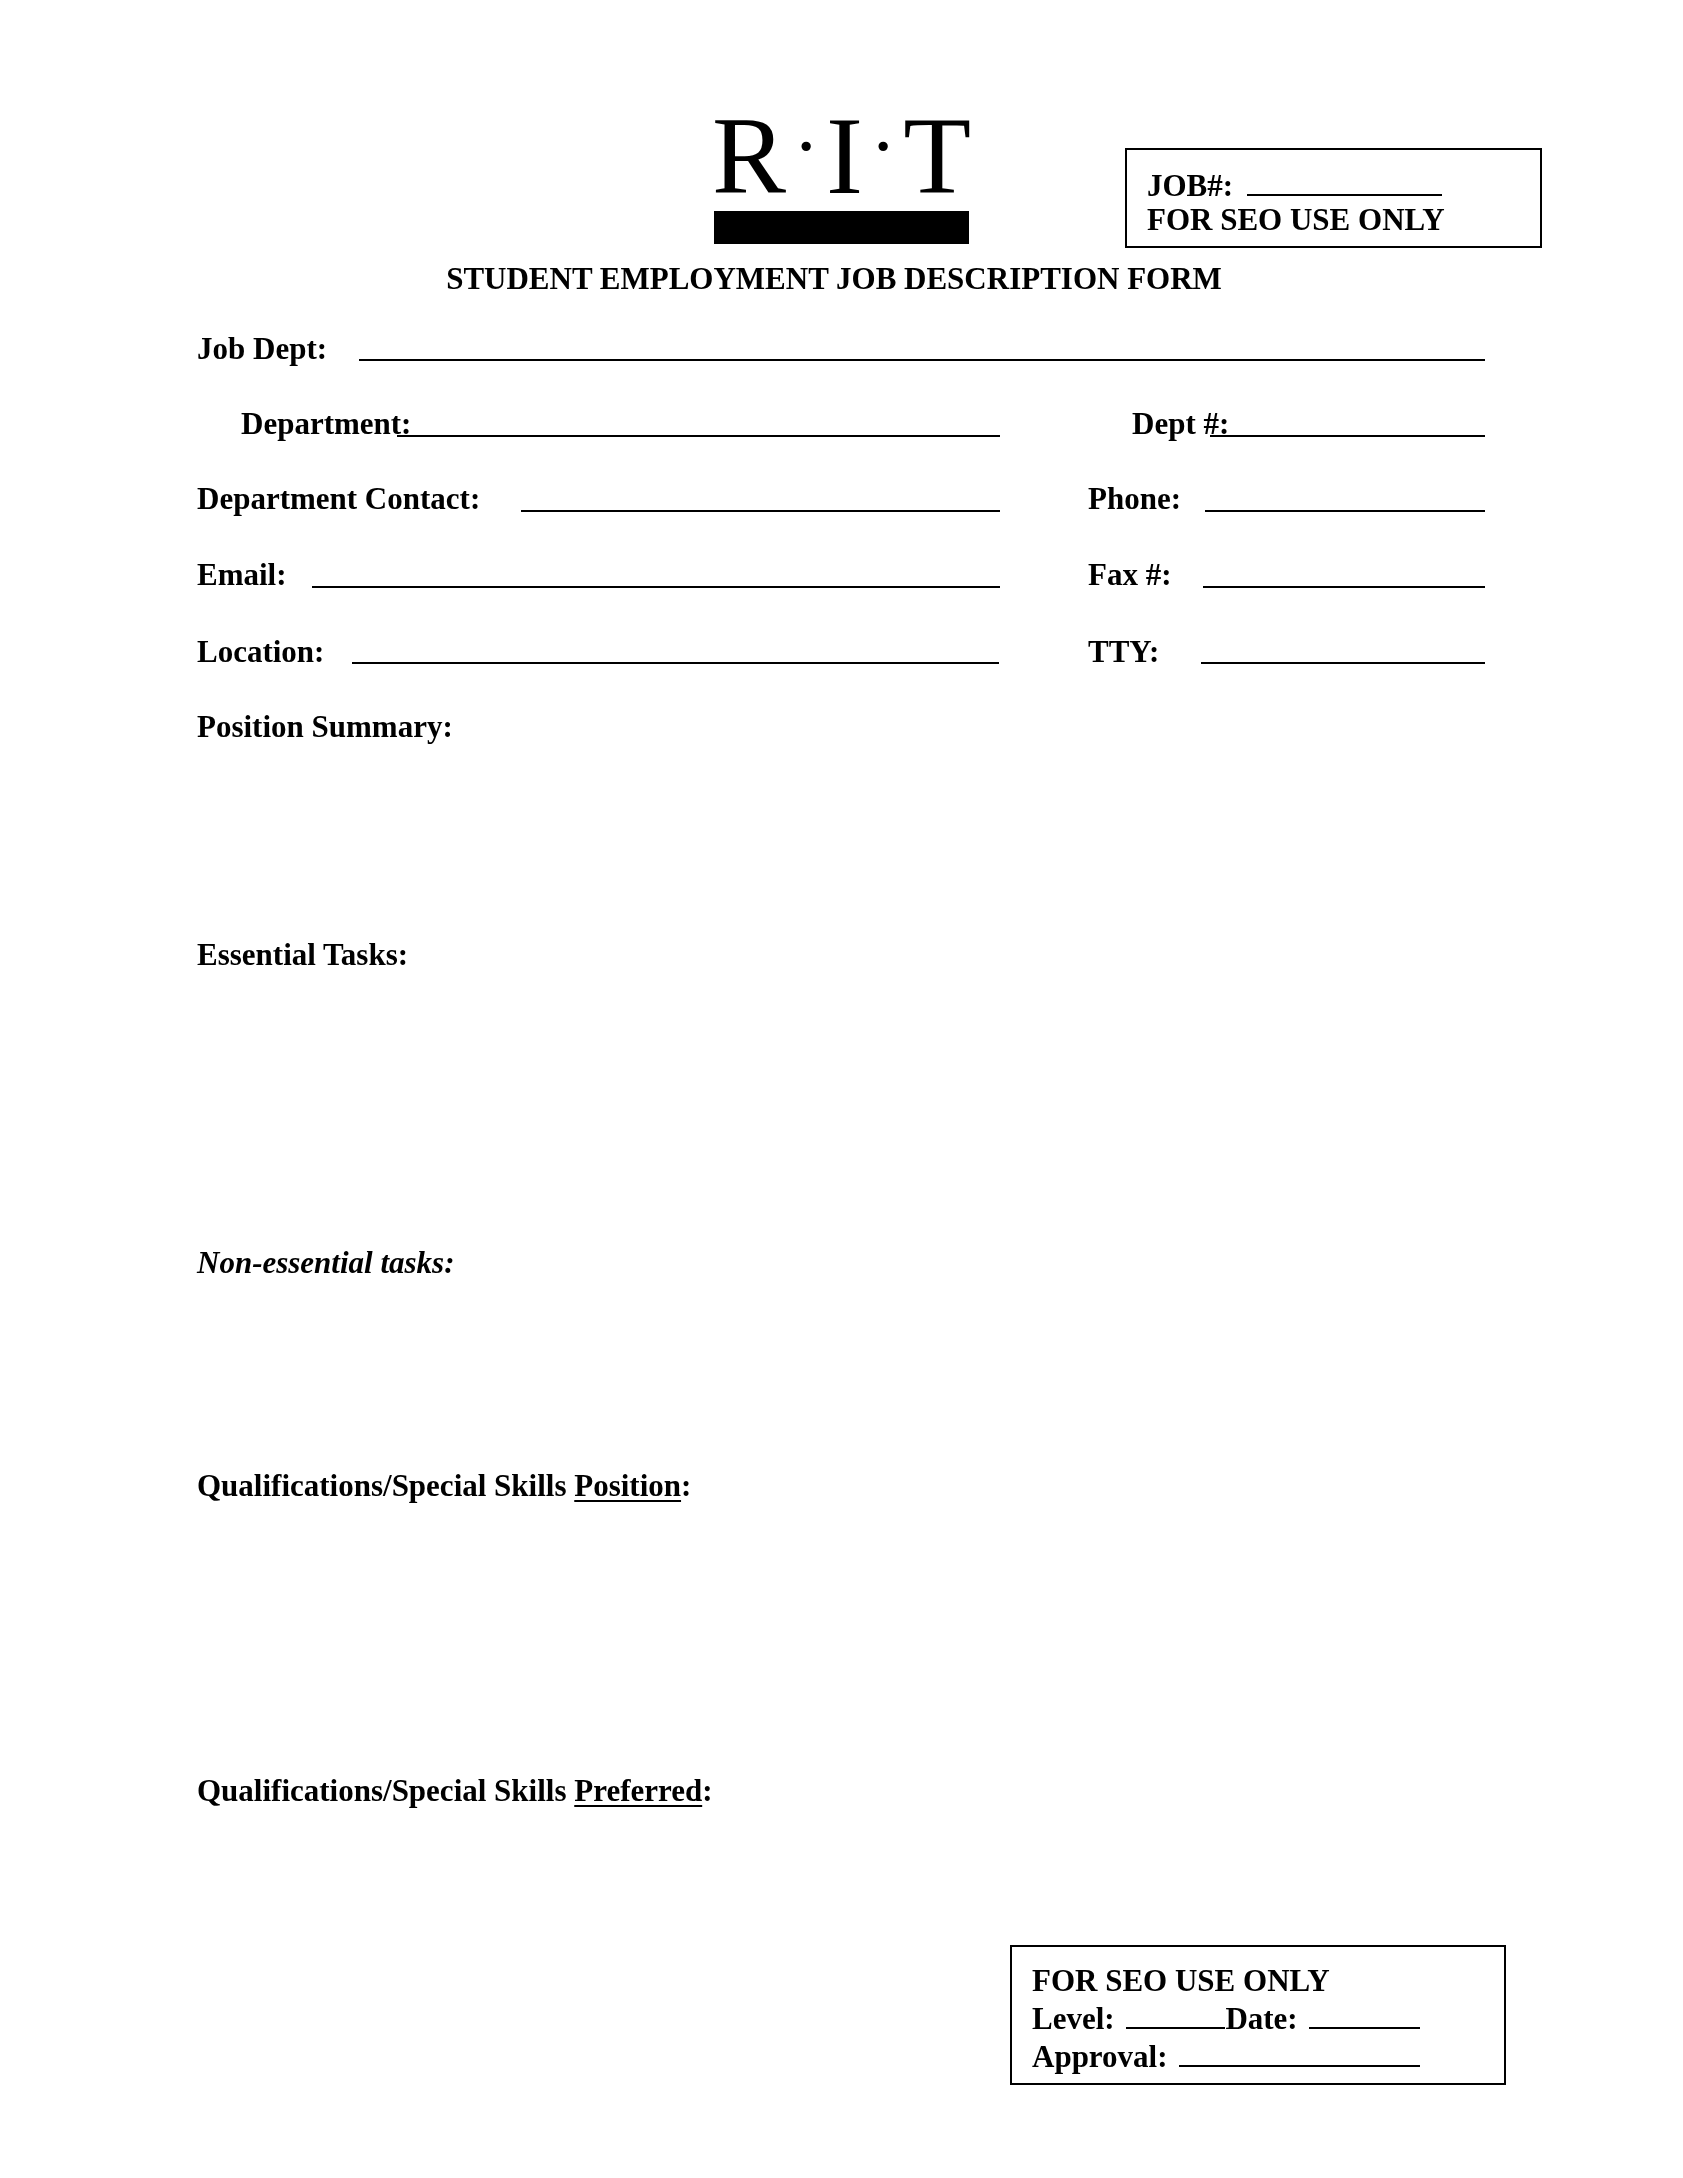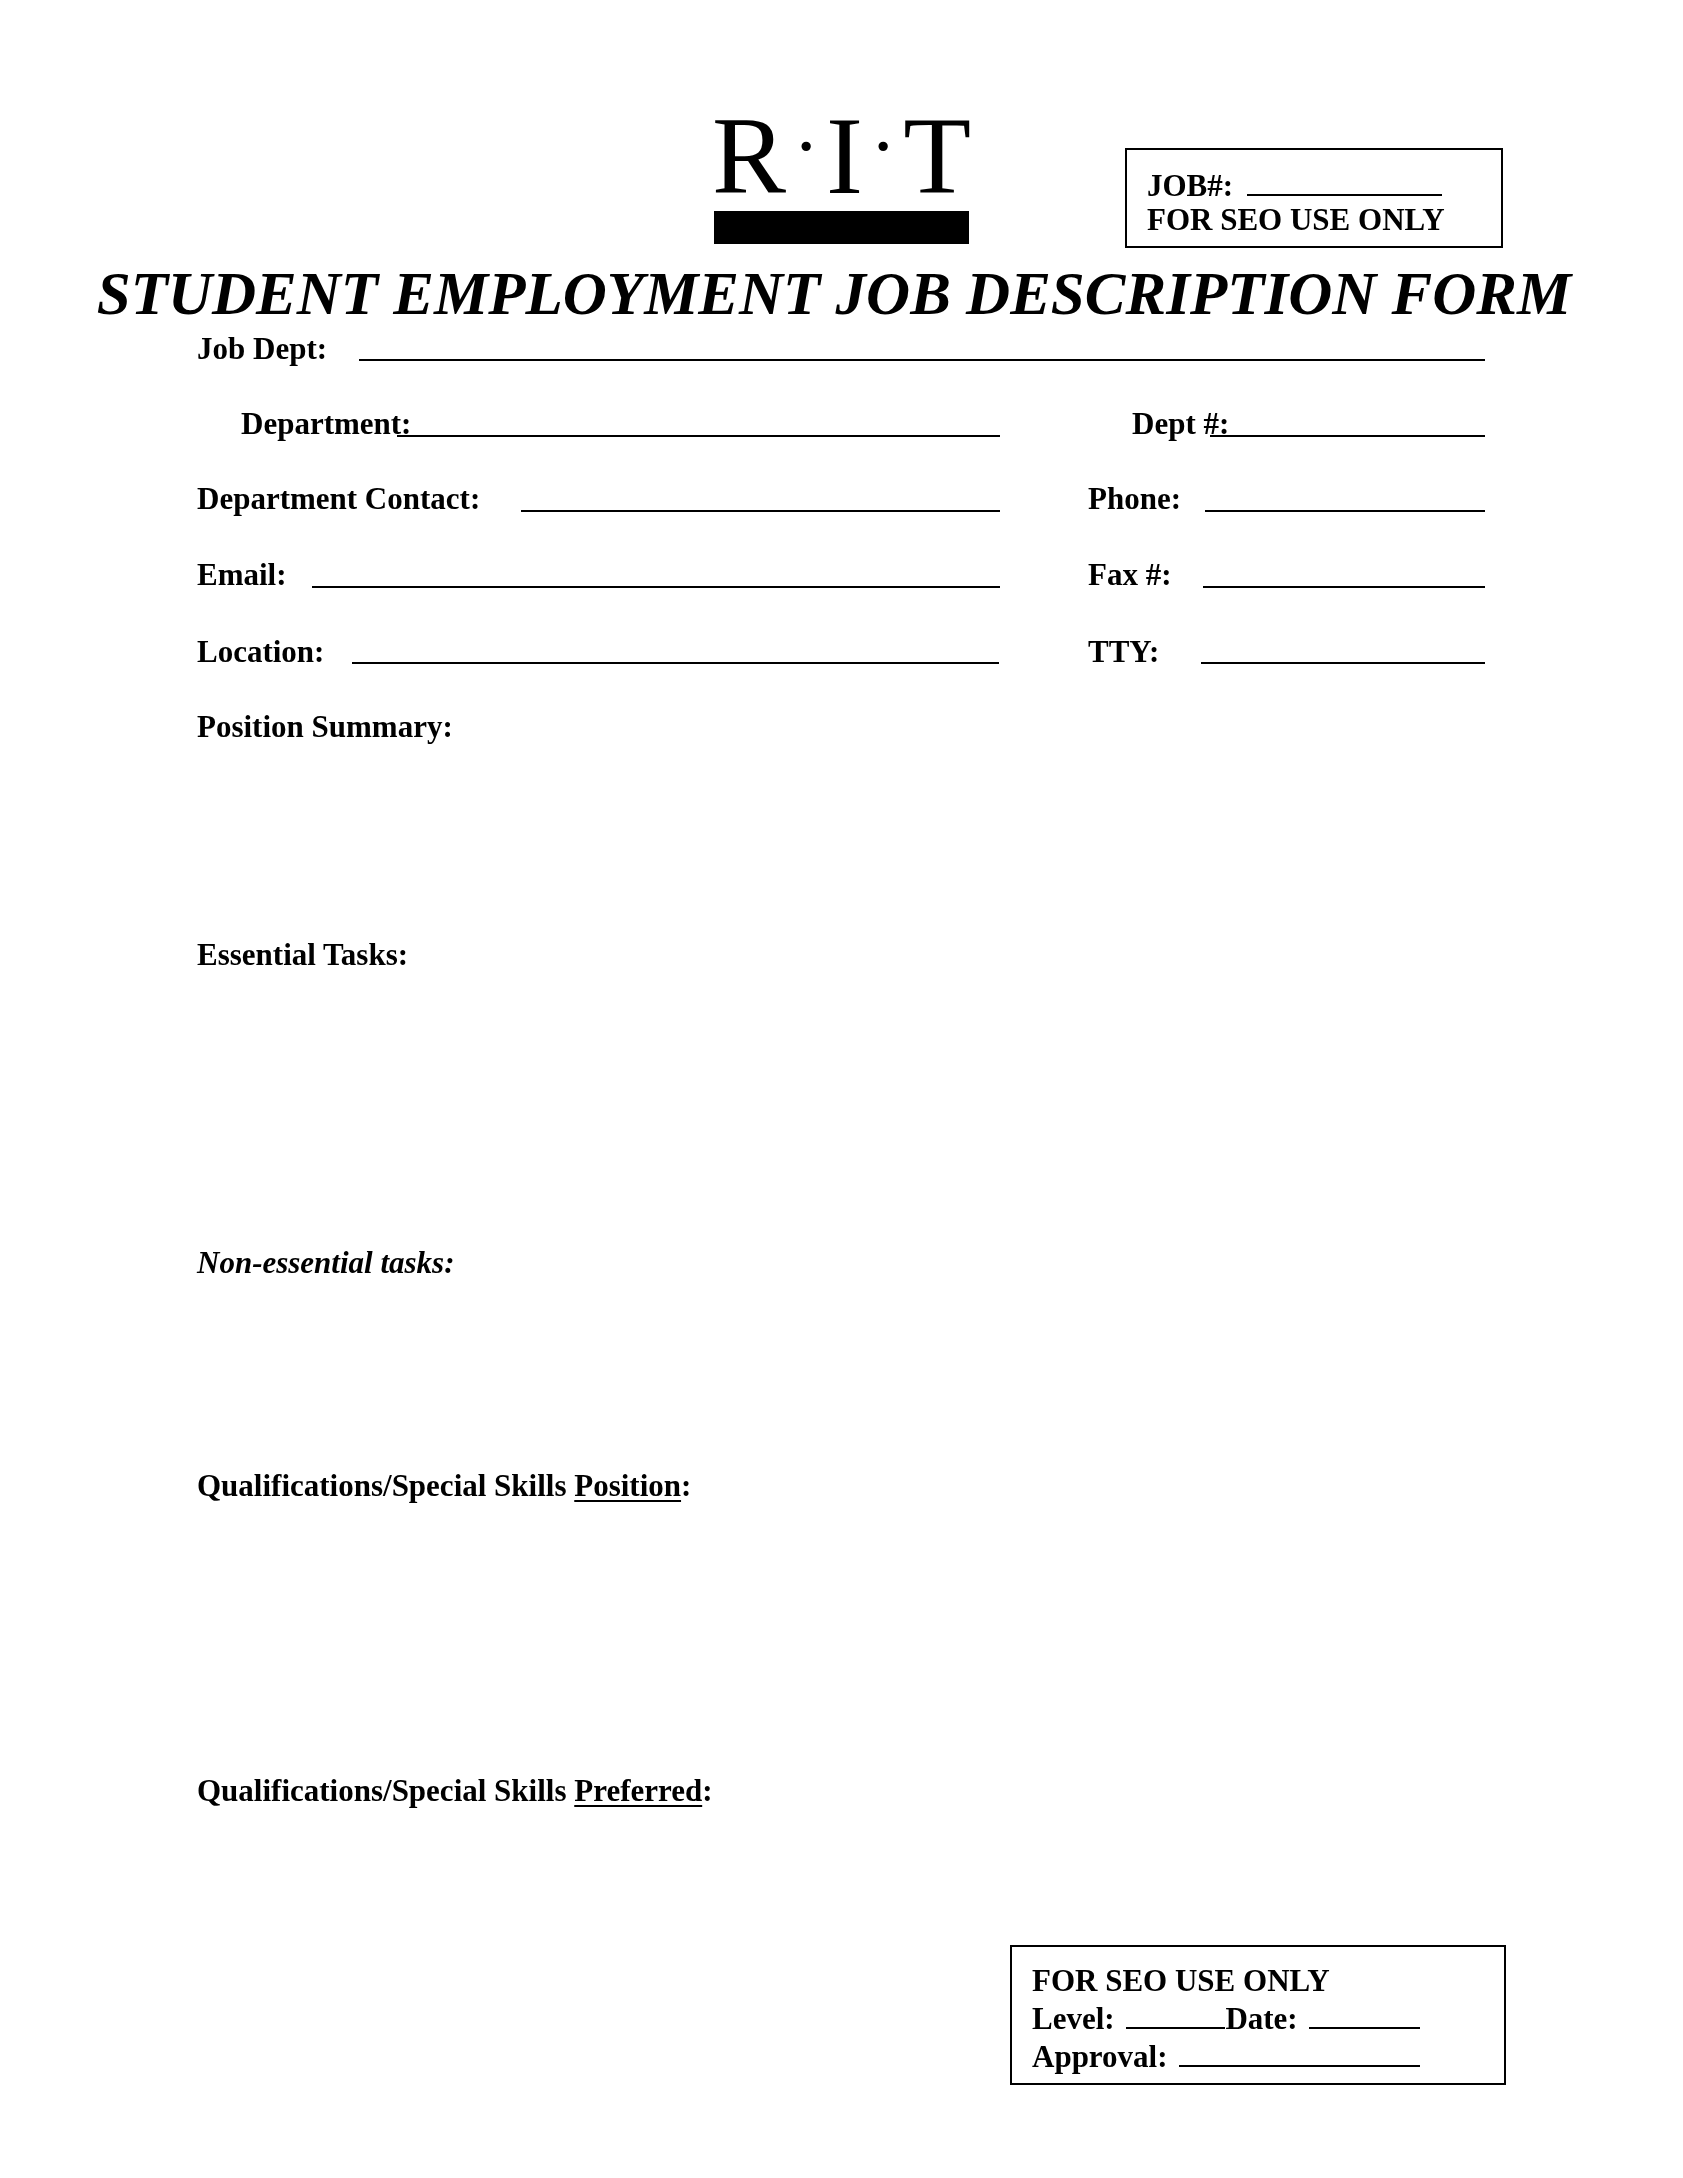--- a/index.html
+++ b/index.html
@@ -7,39 +7,39 @@
          font-family: "Liberation Serif", "DejaVu Serif", serif; color: #000; }
   .abs { position: absolute; }
   .lbl { font-weight: bold; font-size: 31px; line-height: 1; white-space: nowrap; }
   .uline { position: absolute; height: 0; border-top: 2px solid #000; }
   
   .logo-text { font-family: "Liberation Serif", serif; font-size: 111px; line-height: 1;
                letter-spacing: 0px; white-space: nowrap; }
   .logo-bar { background: #000; }
   .seo-box { border: 2px solid #000; box-sizing: border-box; }
   .box-line { font-weight: bold; font-size: 31px; line-height: 1; white-space: nowrap; position: absolute; }
-  .title { font-weight: bold; font-size: 61px; line-height: 1; white-space: nowrap; font-style: italic; }
+  .title { font-weight: bold; font-size: 31px; line-height: 1; white-space: nowrap; }
   .u { text-decoration: underline; text-decoration-thickness: 2px; text-underline-offset: 4px; }
   .field-line { display: inline-block; border-bottom: 2px solid #000; height: 0; vertical-align: baseline; }
 </style>
 </head>
 <body>
 
 <div class="abs" style="left:714px; top:111px; width:255px; height:135px;">
   <div class="abs logo-text" style="left:-2px; top:-2px; width:259px; height:91px; display:flex; justify-content:space-between; align-items:flex-start;">
     <span style="line-height:0.84;">R</span>
     <span style="line-height:0.84;font-size:79px;padding-top:4px;">·</span>
     <span style="line-height:0.84;">I</span>
     <span style="line-height:0.84;font-size:79px;padding-top:4px;">·</span>
     <span style="line-height:0.84;">T</span>
   </div>
   <div class="abs logo-bar" style="left:0; top:100px; width:255px; height:33px;"></div>
 </div>
 
-<div class="abs seo-box" style="left:1125px; top:148px; width:378px; height:100px;">
+<div class="abs seo-box" style="left:1125px; top:148px; width:417px; height:100px;">
   <div class="box-line" style="left:20px; top:20px;">
     <span>JOB#:</span>
     <span class="field-line" style="width:195px; margin-left:6px;"></span>
   </div>
   <div class="box-line" style="left:20px; top:54px;">FOR SEO USE ONLY</div>
 </div>
 
 <div class="abs title" style="left:0; width:1668px; text-align:center; top:263px;">STUDENT EMPLOYMENT JOB DESCRIPTION FORM</div>
 
 <div class="abs lbl" style="left:197px; top:333px;">Job Dept:</div>

